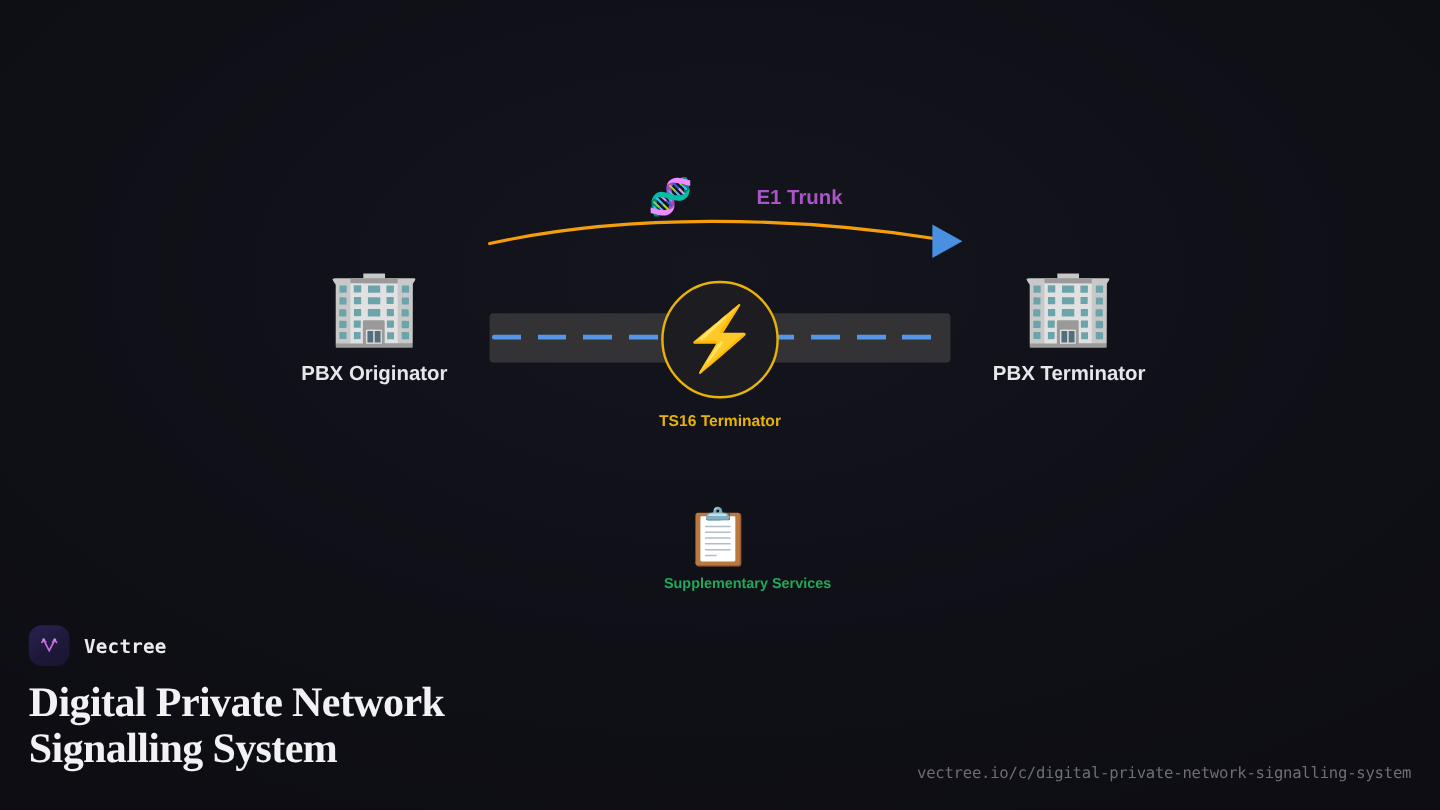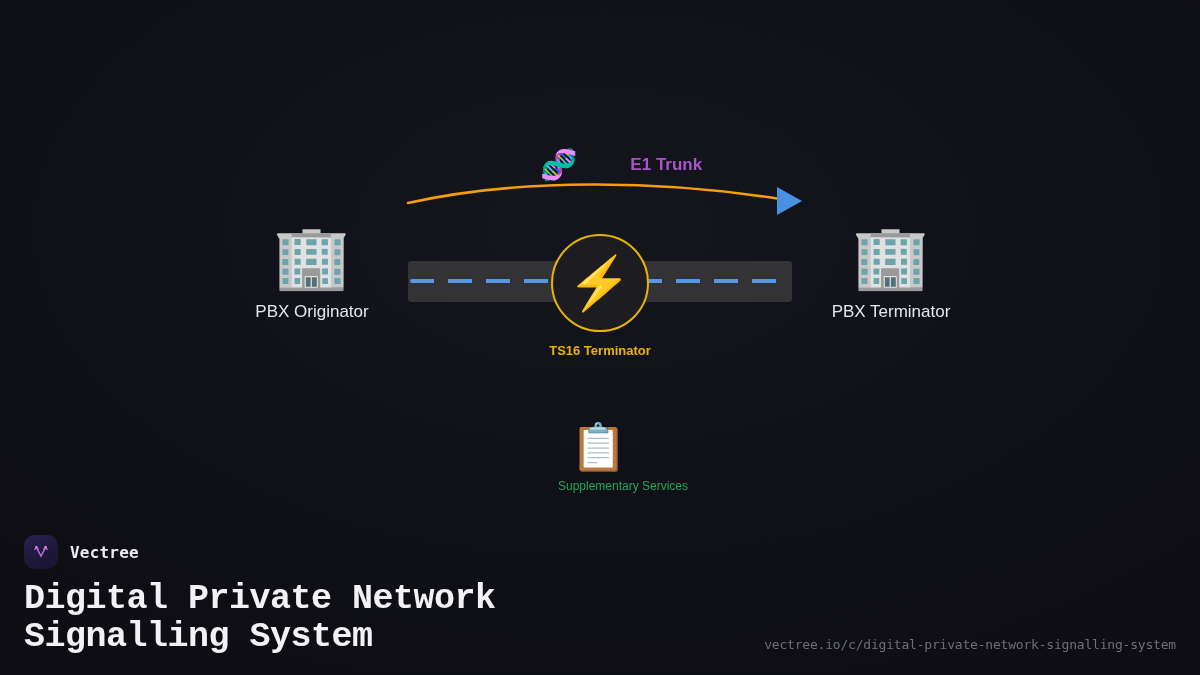--- a/index.html
+++ b/index.html
@@ -51,21 +51,21 @@
   .node {
     position:absolute;
     display:flex;
     flex-direction:column;
     align-items:center;
     transform:translateX(-50%);
   }
   .node .glyph { line-height:1; user-select:none; }
   .node .caption {
     margin-top:10px;
-    font-weight:normal;
+    font-weight:bold;
     white-space:nowrap;
     text-align:center;
   }
 
   #node-origin { left:312px; top:226px; }
   #node-origin .glyph { font-size:62px; }
   #node-origin .caption { font-size:17px; color:#e6e7ea; margin-top:14px; }
 
   #node-term { left:891px; top:226px; }
   #node-term .glyph { font-size:62px; }
@@ -111,37 +111,37 @@
     color:#a855c7;
     white-space:nowrap;
     margin-left:47px;
   }
 
   
   #footer {
     position:absolute;
     left:0; bottom:0;
     width:1200px;
-    padding:0 24px 18px 24px;
+    padding:0 24px 32px 24px;
   }
   #brand { display:flex; align-items:center; gap:12px; margin-bottom:12px; }
   #brand-mark {
     width:34px; height:34px;
     border-radius:11px;
     background:linear-gradient(150deg,#2a2150 0%,#1d1838 60%,#171430 100%);
     display:flex; align-items:center; justify-content:center;
     flex:0 0 auto;
   }
   #brand-name {
     font-family:"DejaVu Sans Mono", monospace;
     font-size:16px; font-weight:bold; color:#ececf0;
     letter-spacing:.2px;
   }
   #page-title {
-    font-family:Liberation Mono, monospace;
+    font-family:Liberation Serif, serif;
     font-size:35px; font-weight:bold;
     color:#f2f2f5;
     line-height:1.08;
     letter-spacing:-0.5px;
     white-space:pre-line;
   }
   #site-url {
     position:absolute;
     right:24px; bottom:23px;
     font-family:"DejaVu Sans Mono", monospace;

